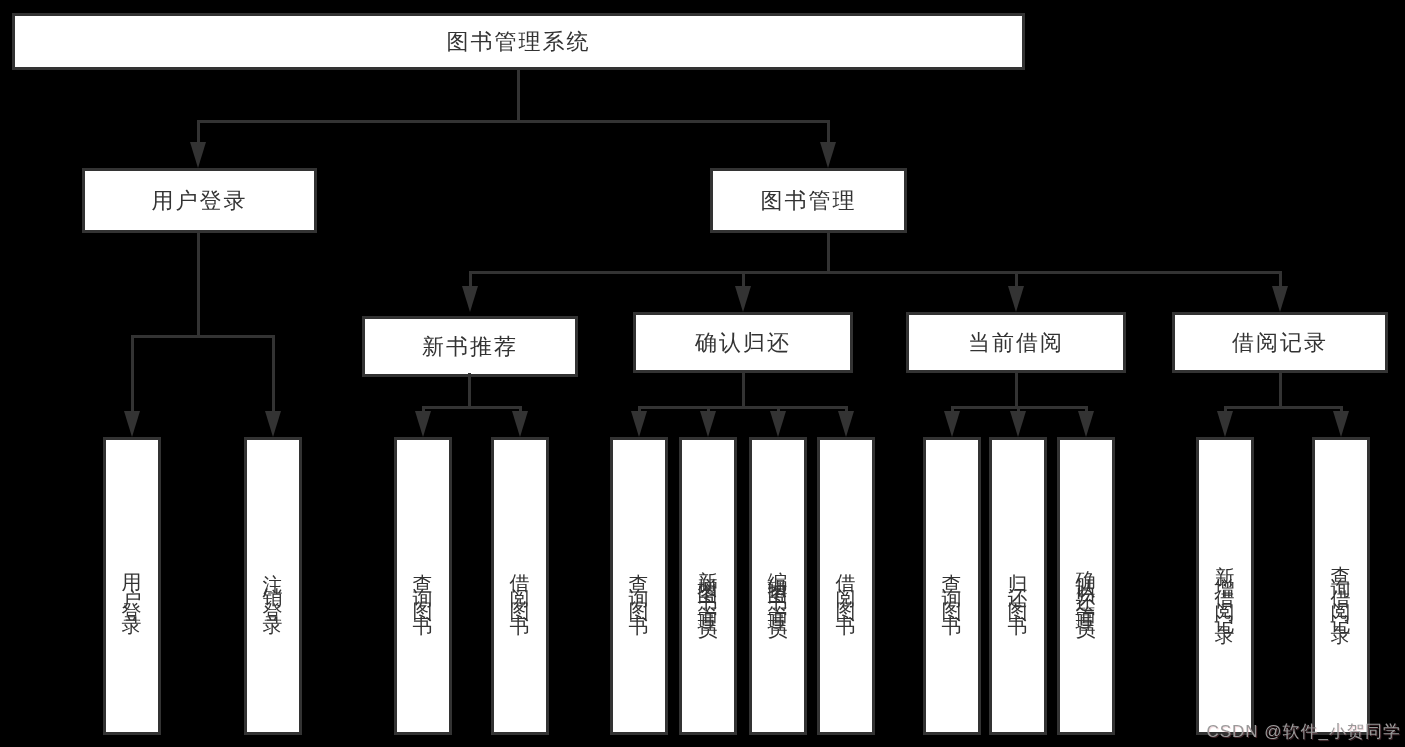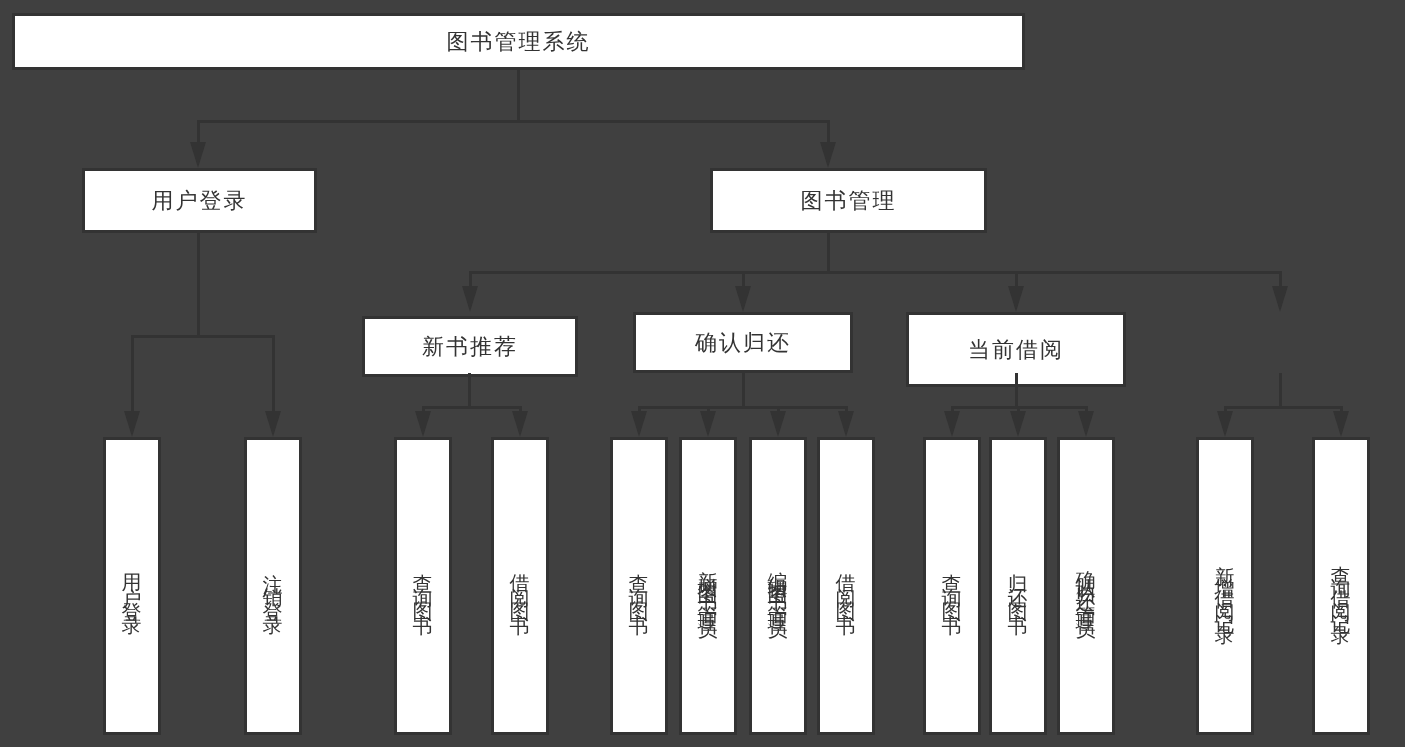--- a/index.html
+++ b/index.html
@@ -1,17 +1,17 @@
 <!DOCTYPE html>
 <html><head>
 <meta charset="utf-8">
 <style>
   html,body{margin:0;padding:0;background:#ffffff;}
   .stage{
-    position:relative;width:1405px;height:747px;background:#404040;overflow:hidden;
+    position:relative;width:1405px;height:747px;background:#000000;overflow:hidden;
     font-family:"Liberation Sans","DejaVu Sans",sans-serif;color:#333333;
   }
   .box{
     position:absolute;background:#ffffff;border:3px solid #333333;box-sizing:border-box;
     display:flex;align-items:center;justify-content:center;
   }
   .h-label{font-size:22px;letter-spacing:2px;white-space:nowrap;}
   .v-label{
     writing-mode:vertical-rl;text-orientation:mixed;
     font-size:20px;line-height:1;white-space:nowrap;
@@ -43,21 +43,21 @@
   <div class="vline" style="left:517px;top:70px;width:3px;height:50px;"></div>
   <div class="hline" style="left:197px;top:120px;width:633px;height:3px;"></div>
   <div class="vline" style="left:197px;top:120px;width:3px;height:26px;"></div>
   <div class="arrow" style="left:190px;top:142px;"></div>
   <div class="vline" style="left:827px;top:120px;width:3px;height:26px;"></div>
   <div class="arrow" style="left:820px;top:142px;"></div>
 
   <div class="box" style="left:82px;top:168px;width:235px;height:65px;">
     <span class="h-label">用户登录</span>
   </div>
-  <div class="box" style="left:710px;top:168px;width:277px;height:65px;text-align:center;">
+  <div class="box" style="left:710px;top:168px;width:197px;height:65px;text-align:center;">
     <span class="h-label">图书管理</span>
   </div>
 
   <div class="vline" style="left:197px;top:233px;width:3px;height:102px;"></div>
   <div class="hline" style="left:131px;top:335px;width:144px;height:3px;"></div>
   <div class="vline" style="left:131px;top:335px;width:3px;height:78px;"></div>
   <div class="arrow" style="left:124px;top:411px;"></div>
   <div class="vline" style="left:272px;top:335px;width:3px;height:78px;"></div>
   <div class="arrow" style="left:265px;top:411px;"></div>
 
@@ -71,22 +71,25 @@
   <div class="arrow" style="left:1008px;top:286px;"></div>
   <div class="vline" style="left:1279px;top:271px;width:3px;height:17px;"></div>
   <div class="arrow" style="left:1272px;top:286px;"></div>
 
   <div class="box" style="left:362px;top:316px;width:216px;height:61px;">
     <span class="h-label">新书推荐</span>
   </div>
   <div class="box" style="left:633px;top:312px;width:220px;height:61px;">
     <span class="h-label">确认归还</span>
   </div>
-  <div class="box" style="left:906px;top:312px;width:220px;height:75px;text-align:right;">
+  <div class="box" style="left:906px;top:312px;width:220px;height:61px;text-align:right;">
     <span class="h-label">当前借阅</span>
+  </div>
+  <div class="box" style="left:1172px;top:312px;width:216px;height:61px;">
+    <span class="h-label">借阅记录</span>
   </div>
 
   <div class="vline" style="left:468px;top:373px;width:3px;height:33px;"></div>
   <div class="hline" style="left:422px;top:406px;width:100px;height:3px;"></div>
   <div class="vline" style="left:422px;top:406px;width:3px;height:7px;"></div>
   <div class="arrow" style="left:415px;top:411px;"></div>
   <div class="vline" style="left:519px;top:406px;width:3px;height:7px;"></div>
   <div class="arrow" style="left:512px;top:411px;"></div>
 
   <div class="vline" style="left:742px;top:373px;width:3px;height:33px;"></div>
@@ -153,14 +156,15 @@
     <span class="v-label ls-tight">确认归还（管理员）</span>
   </div>
 
   <div class="box" style="left:1196px;top:437px;width:58px;height:298px;">
     <span class="v-label ls-mid">新增借阅记录</span>
   </div>
   <div class="box" style="left:1312px;top:437px;width:58px;height:298px;">
     <span class="v-label ls-mid">查询借阅记录</span>
   </div>
 
+  <div class="watermark">CSDN @软件_小贺同学</div>
 
 </div>
 
 </body></html>

